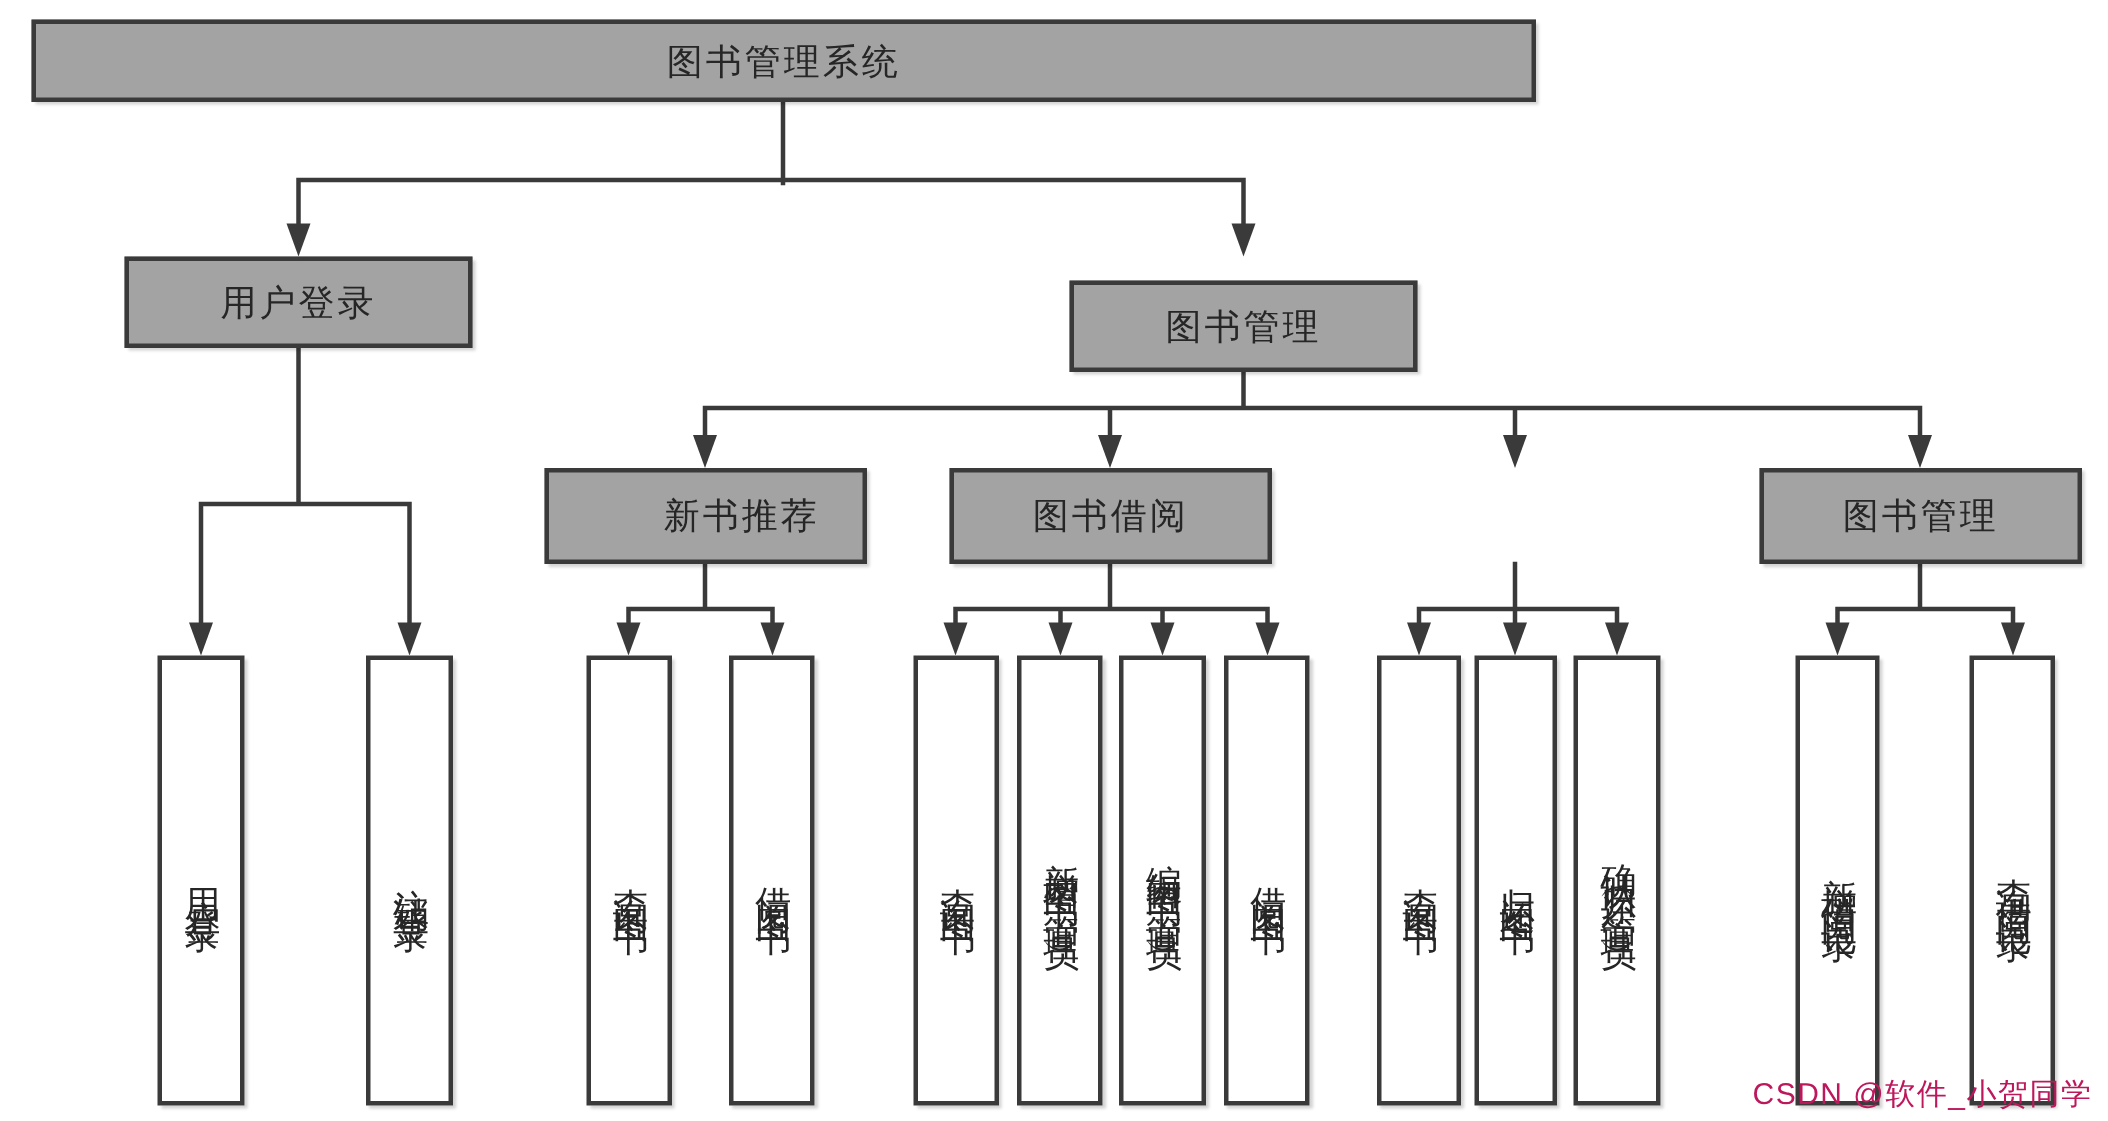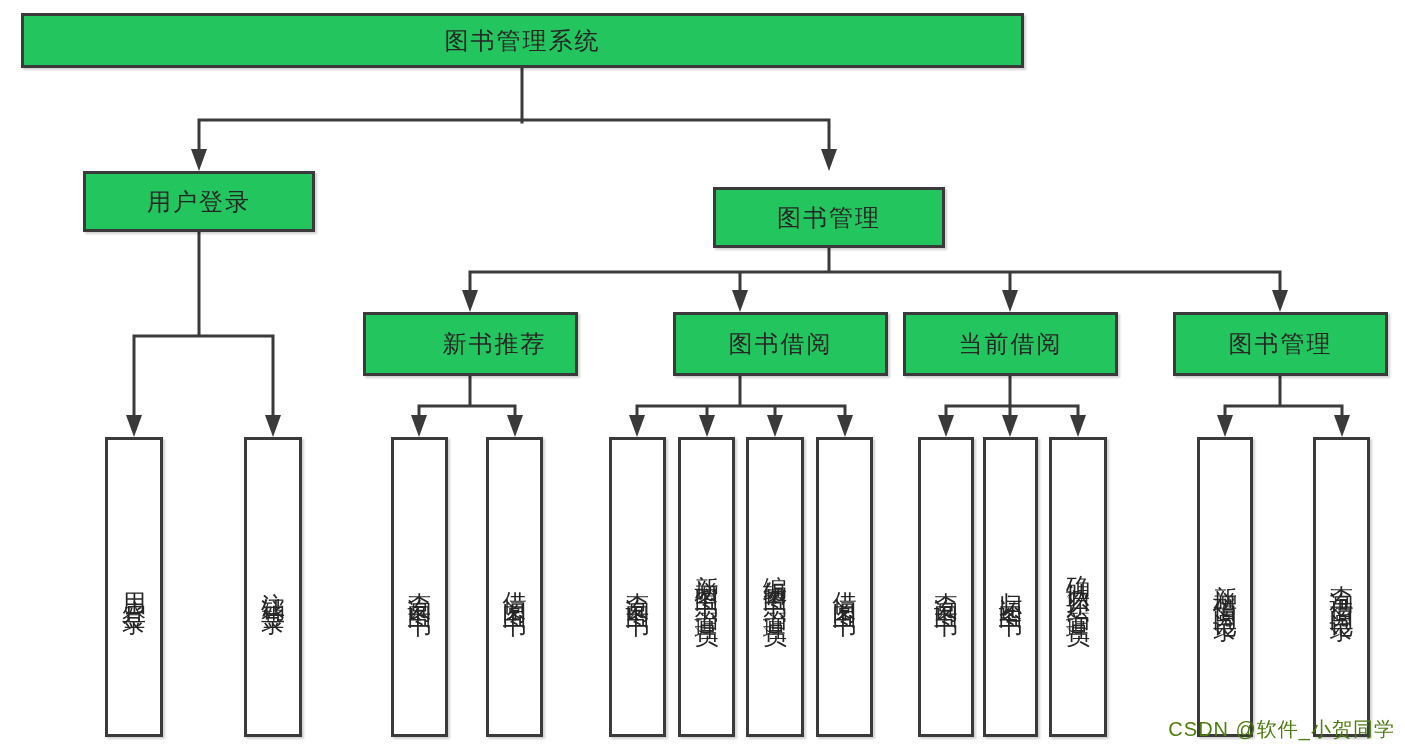--- a/index.html
+++ b/index.html
@@ -15,21 +15,21 @@
   #connectors {
     position: absolute;
     left: 0; top: 0;
     width: 1405px; height: 747px;
     pointer-events: none;
   }
   .hbox {
     position: absolute;
     box-sizing: border-box;
     border: 3px solid #3a3a3a;
-    background: #22c55e;
+    background: #a3a3a3;
     display: flex;
     align-items: center;
     justify-content: center;
     box-shadow: 2px 2px 2px rgba(0,0,0,0.18);
   }
   .hbox span {
     font-size: 24px;
     letter-spacing: 2px;
     white-space: nowrap;
   }
@@ -48,21 +48,21 @@
     font-size: 24px;
     letter-spacing: 7px;
     line-height: 1;
     white-space: nowrap;
   }
   #watermark {
     position: absolute;
     right: 10px;
     bottom: 4px;
     font-size: 20px;
-    color: #4d7c0f;
+    color: #be185d;
     letter-spacing: 1px;
     white-space: nowrap;
   }
 </style>
 </head>
 <body>
 
 <div id="canvas">
 
   <svg id="connectors" viewBox="0 0 1405 747" xmlns="http://www.w3.org/2000/svg">
@@ -104,25 +104,22 @@
   <div class="hbox" style="left:83px; top:171px; width:232px; height:61px;">
     <span>用户登录</span>
   </div>
   <div class="hbox" style="left:713px; top:171px; width:232px; height:61px;margin-top:16px;">
     <span>图书管理</span>
   </div>
 
   <div class="hbox" style="left:363px; top:312px; width:215px; height:64px;padding-left:48px;">
     <span>新书推荐</span>
   </div>
-  <div class="hbox" style="left:633px; top:312px; width:215px; height:64px;margin-left:40px;">
+  <div class="hbox" style="left:633px; top:312px; width:215px; height:64px;">
     <span>图书借阅</span>
-  </div>
-  <div class="hbox" style="left:903px; top:312px; width:215px; height:64px;">
-    <span>当前借阅</span>
   </div>
   <div class="hbox" style="left:1173px; top:312px; width:215px; height:64px;">
     <span>图书管理</span>
   </div>
 
   <div class="vbox" style="left:105px; top:437px; width:58px; height:300px;">
     <span>用户登录</span>
   </div>
   <div class="vbox" style="left:244px; top:437px; width:58px; height:300px;">
     <span>注销登录</span>

